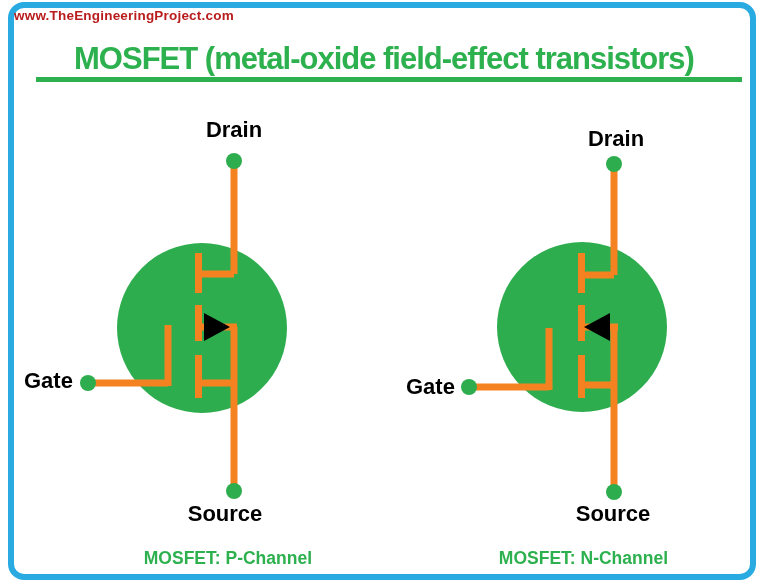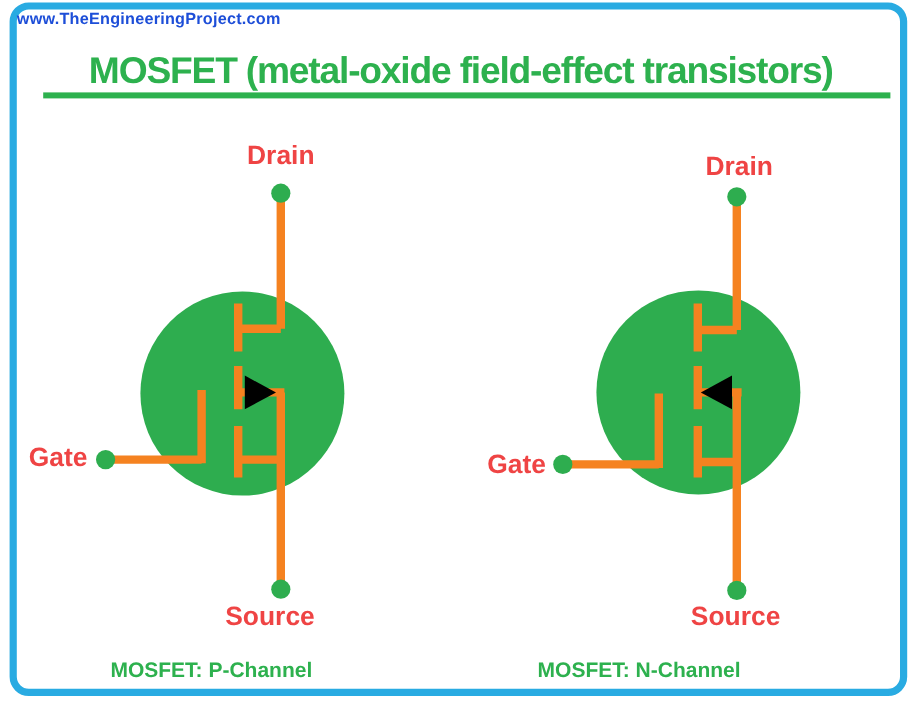--- a/index.html
+++ b/index.html
@@ -15,21 +15,21 @@
     left: 8px; top: 2px;
     width: 736px; height: 566px;
     border: 6px solid #29ABE2;
     border-radius: 16px;
   }
   .site {
     position: absolute;
     left: 14px; top: 8px;
     font-size: 13.5px;
     font-weight: bold;
-    color: #1d4ed8;
+    color: #b91c1c;
     letter-spacing: 0.2px;
   }
   .title {
     position: absolute;
     left: 0; top: 41px;
     width: 768px;
     text-align: center;
     font-size: 31px;
     font-weight: bold;
     color: #2DB14E;
@@ -43,38 +43,38 @@
     background: #2DB14E;
   }
   .symbols-svg {
     position: absolute;
     left: 0; top: 0;
     width: 768px; height: 587px;
   }
   .lbl {
     position: absolute;
     font-weight: bold;
-    color: #ef4444;
+    color: #000000;
     font-size: 22px;
     white-space: nowrap;
   }
   .lbl.center { width: 120px; text-align: center; }
   .drain-p  { left: 174px; top: 117px; }
   .drain-n  { left: 556px; top: 126px; }
   .gate-p   { left: 24px;  top: 368px; }
   .gate-n   { left: 406px; top: 374px; }
   .source-p { left: 165px; top: 501px; }
   .source-n { left: 553px; top: 501px; }
   .caption {
     position: absolute;
     font-weight: bold;
     color: #2DB14E;
     font-size: 17.5px;
     width: 220px;
-    text-align: left;
+    text-align: right;
     white-space: nowrap;
   }
   .cap-p { left: 92px;  top: 548px; }
   .cap-n { left: 448px; top: 548px; }
 </style>
 </head>
 <body>
 
 <div class="frame"></div>
 

